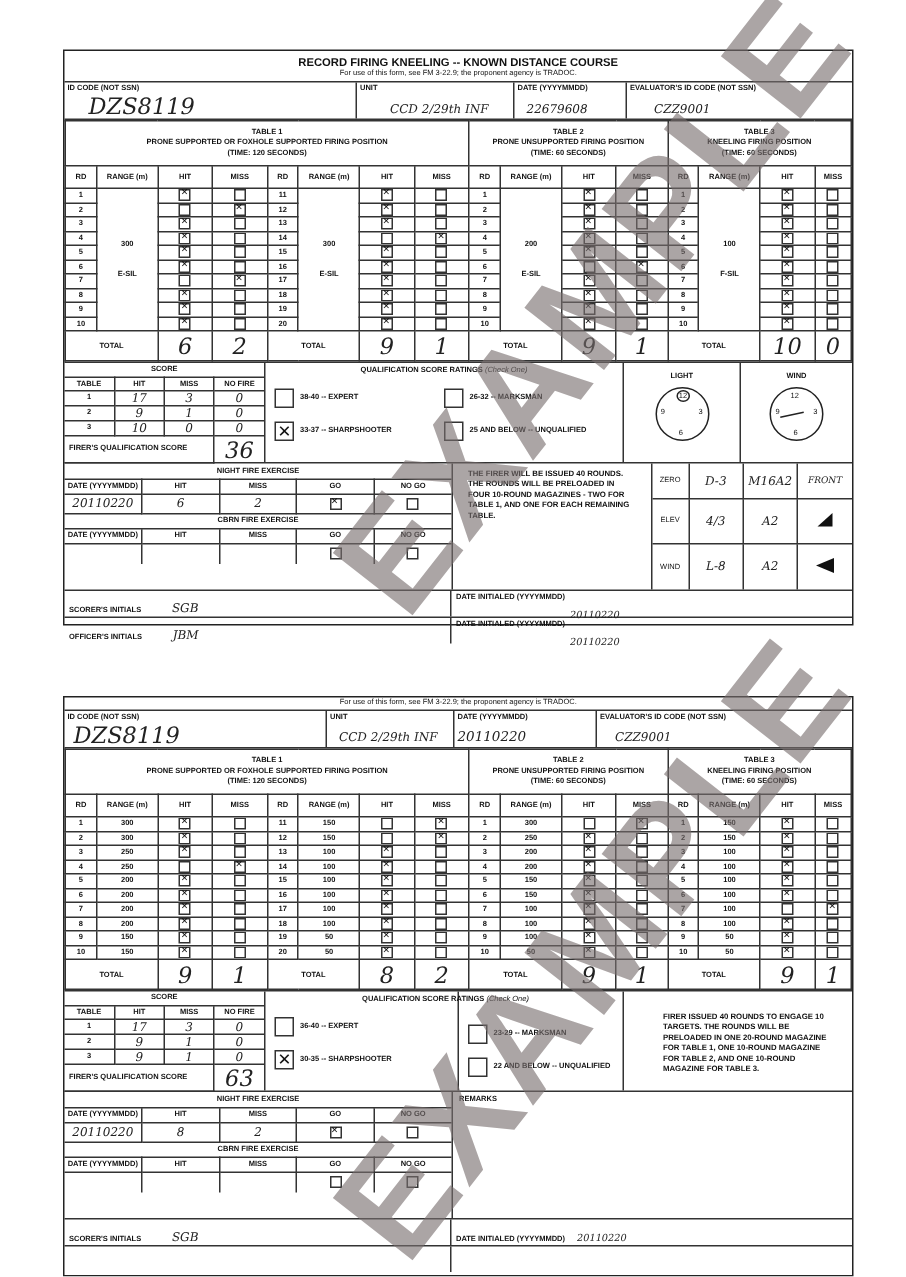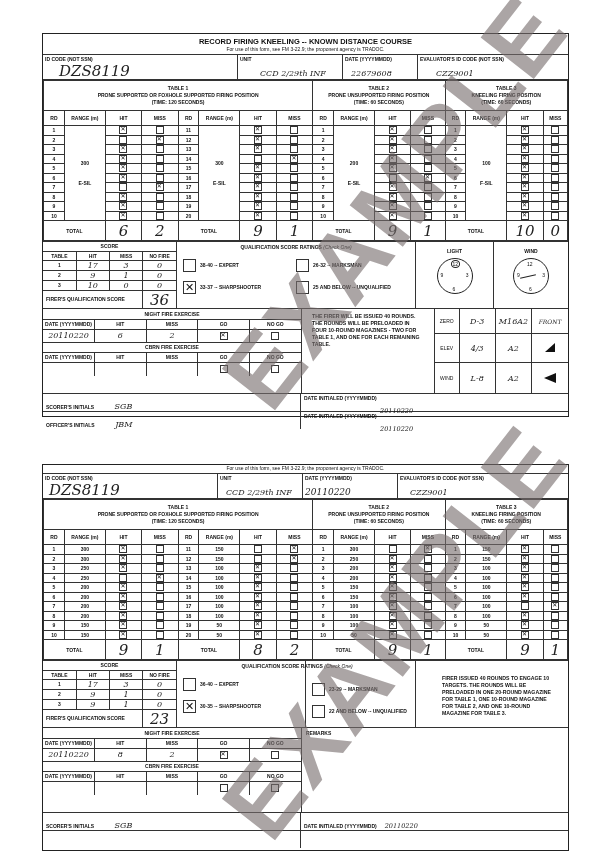--- a/index.html
+++ b/index.html
@@ -735,21 +735,21 @@
               <td class="handsm" style="border-right:none">0</td>
             </tr>
         <tr style="height:10px">
               <td style="border-left:none">3</td>
               <td class="handsm">9</td>
               <td class="handsm">1</td>
               <td class="handsm" style="border-right:none">0</td>
             </tr>
         <tr style="height:13px">
               <td colspan="3" style="border-left:none;text-align:left;padding-left:3px">FIRER'S QUALIFICATION SCORE</td>
-              <td class="hand" style="border-right:none;border-bottom:none">23</td>
+              <td class="hand" style="border-right:none;border-bottom:none">63</td>
             </tr>
       </tbody>
         </table>
     </div>
     <div style="width:128px;border-right:1px solid #333">
       <div style="font-size:5px;font-weight:bold;text-align:center;padding-top:2px;width:240px"><span>QUALIFICATION SCORE RATINGS</span> <i style="font-weight:normal">(Check One)</i></div>
       <div style="padding:4px 6px">
         <div class="qitem" style="width:100%">
             <span class="bigbox"></span>
             <span>36-40 -- EXPERT</span>

